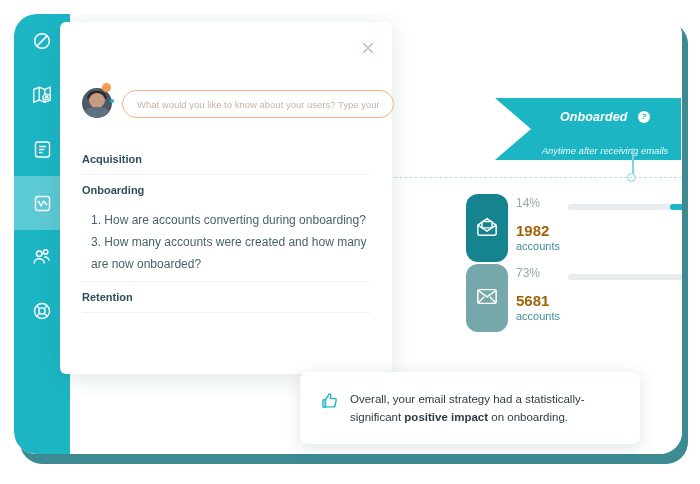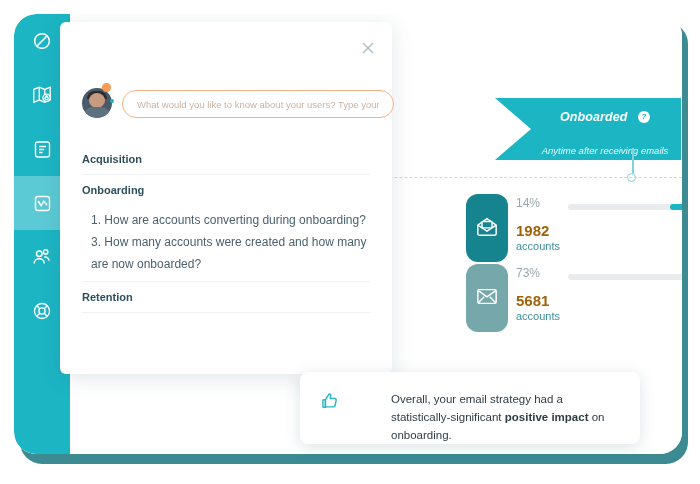--- a/index.html
+++ b/index.html
@@ -270,21 +270,20 @@
   .summary {
     position: absolute;
     left: 300px; top: 372px;
     width: 340px; height: 72px;
     background: #ffffff;
     border-radius: 8px;
     box-shadow: 0 3px 16px rgba(40,80,95,.16);
     display: flex;
     align-items: flex-start;
     padding: 18px 20px;
-    gap: 41px;
   }
   .summary-icon { flex: 0 0 auto; margin-right: 10px; margin-top: 1px; }
   .summary-text {
     color: #2f3c44;
     font-size: 11.5px;
     line-height: 18px;
   }
   .summary-text b { font-weight: bold; }
 </style>
 </head>

